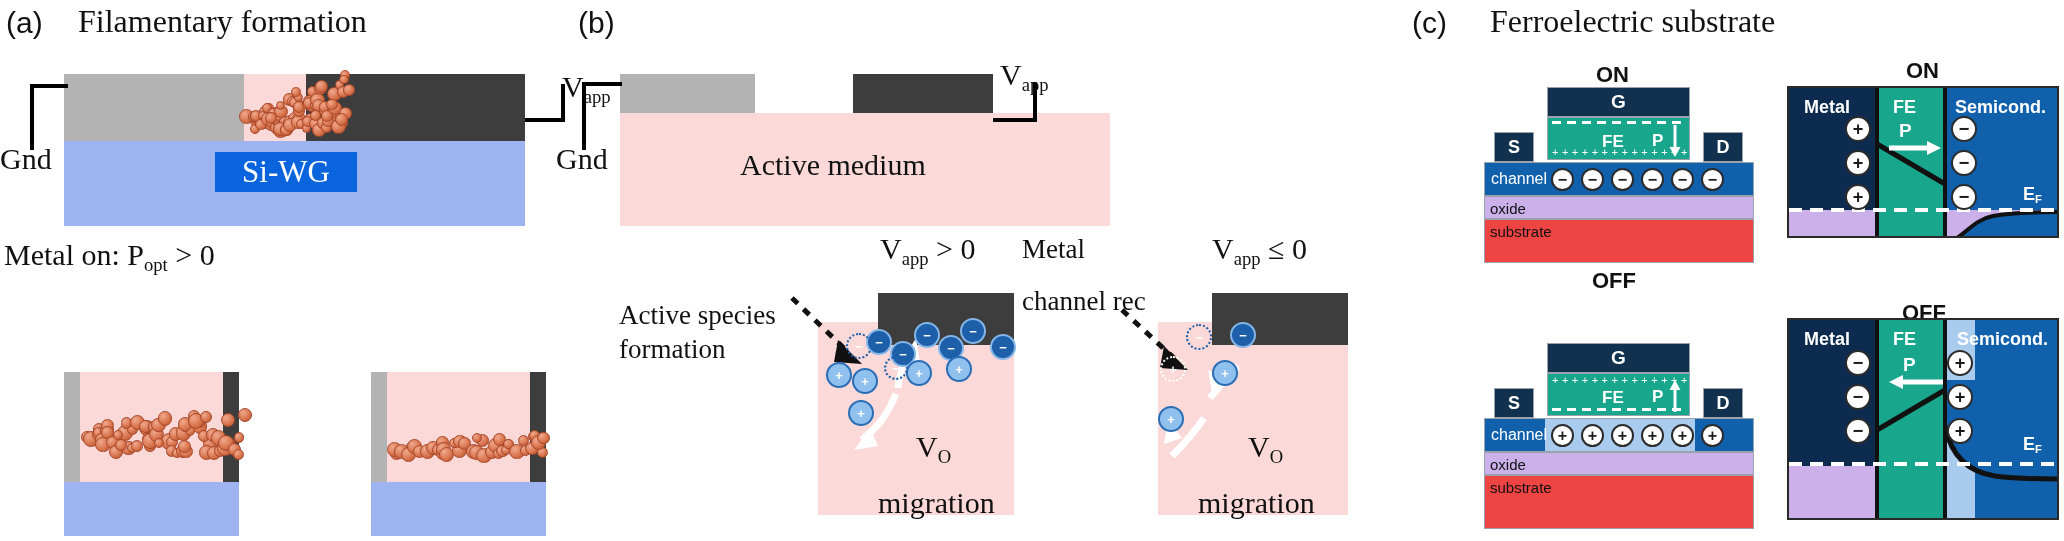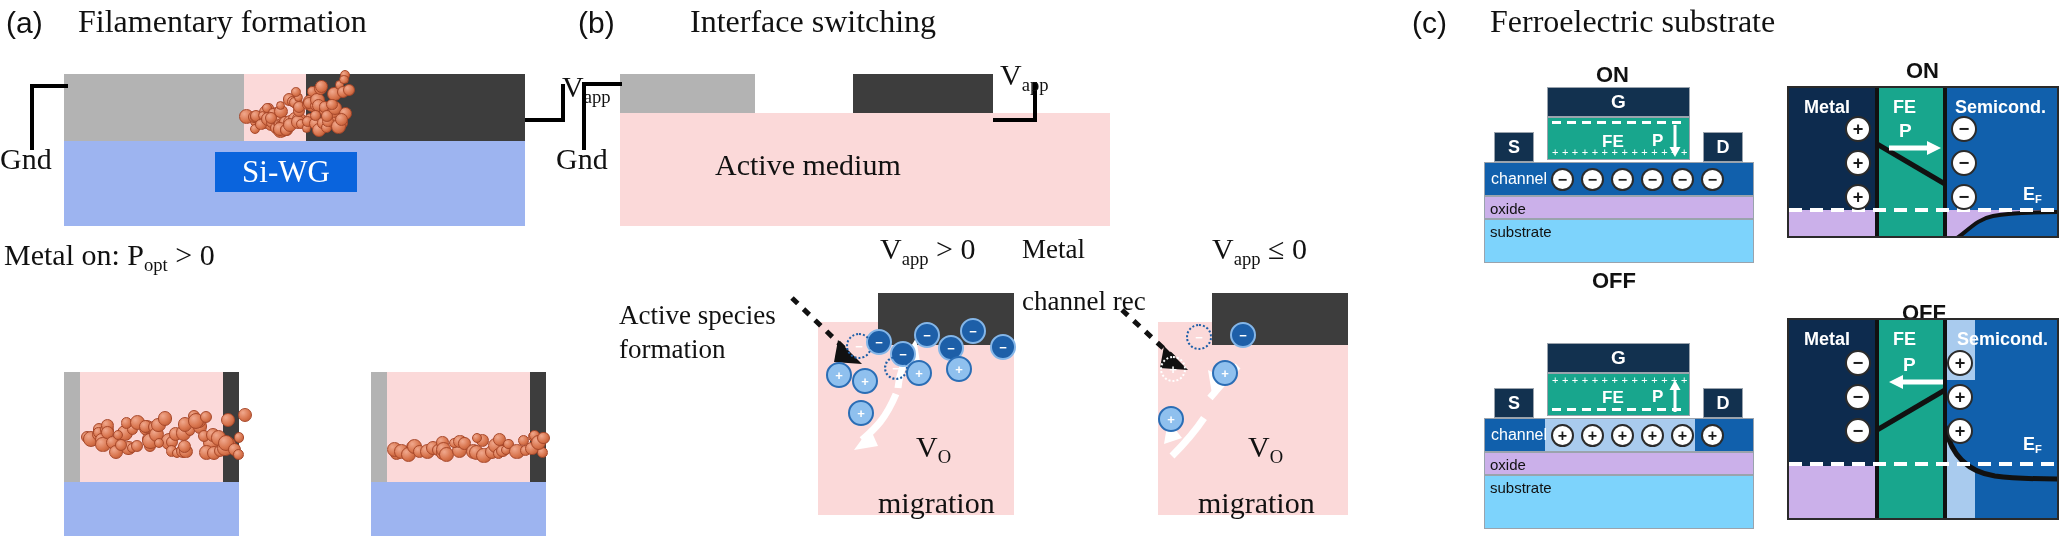--- a/index.html
+++ b/index.html
@@ -42,21 +42,21 @@
   .ion-ghost{background:transparent;border:2px dotted #1d5fa8;}
   .ion-ghost-w{background:transparent;border:2px dotted #ffffff;}
   .ion .sign{line-height:1;font-size:13px;}
 
   
   .c-dark{background:#12314f;}
   .c-fe{background:#18a68d;}
   .c-chan{background:#1160ac;}
   .c-chan-lt{background:#a9cbee;}
   .c-ox{background:#cbb0ea;}
-  .c-sub{background:#7dd3fc;}
+  .c-sub{background:#ef4444;}
   .c-txt-w{color:#fff;font-family:"Liberation Sans",sans-serif;font-weight:bold;}
   .c-txt-d{color:#111;font-family:"Liberation Sans",sans-serif;}
   .bord{border:1.5px solid #9aa3ad;box-sizing:border-box;}
 
   
   .b-metal{background:#0d2b4e;}
   .b-fe{background:#18a68d;}
   .b-semi{background:#1160ac;}
   .b-semi-lt{background:#a9cbee;}
   .b-vio{background:#cbb0ea;}
@@ -303,26 +303,25 @@
       <div class="dot" style="left:520.1px;top:444.5px;width:11.3px;height:11.3px;"></div>
       <div class="dot" style="left:525.2px;top:441.7px;width:13.8px;height:13.8px;"></div>
       <div class="dot" style="left:527.6px;top:430.9px;width:11.1px;height:11.1px;"></div>
       <div class="dot" style="left:528.7px;top:430.0px;width:11.1px;height:11.1px;"></div>
       <div class="dot" style="left:536.7px;top:447.1px;width:10.9px;height:10.9px;"></div>
       <div class="dot" style="left:530.9px;top:435.2px;width:14.9px;height:14.9px;"></div>
       <div class="dot" style="left:537.3px;top:431.5px;width:12.7px;height:12.7px;"></div>
     </div>
 
   <div class="abs panel-letter" style="left:578px;top:6px;">(b)</div>
-  <div class="abs panel-title" style="left:690px;top:3px;">Interface switching</div>
 
   <div class="abs medium" style="left:620px;top:113px;width:490px;height:113px;"></div>
   <div class="abs el-gray" style="left:620px;top:74px;width:135px;height:39px;"></div>
   <div class="abs el-dark" style="left:853px;top:74px;width:140px;height:39px;"></div>
-  <div class="abs lbl" style="left:715px;top:148px;text-align:center;">Active medium</div>
+  <div class="abs lbl" style="left:740px;top:148px;text-align:center;">Active medium</div>
 
   <div class="brk" style="left:580px;top:82px;width:42px;height:68px;">
     <i style="left:2px;top:0;width:40px;height:4px;"></i>
     <i style="left:2px;top:0;width:4px;height:68px;"></i>
   </div>
   <div class="abs lbl" style="left:556px;top:142px;">Gnd</div>
 
   <div class="brk" style="left:993px;top:82px;width:44px;height:40px;">
     <i style="left:0;top:36px;width:44px;height:4px;"></i>
     <i style="left:40px;top:0;width:4px;height:40px;"></i>

